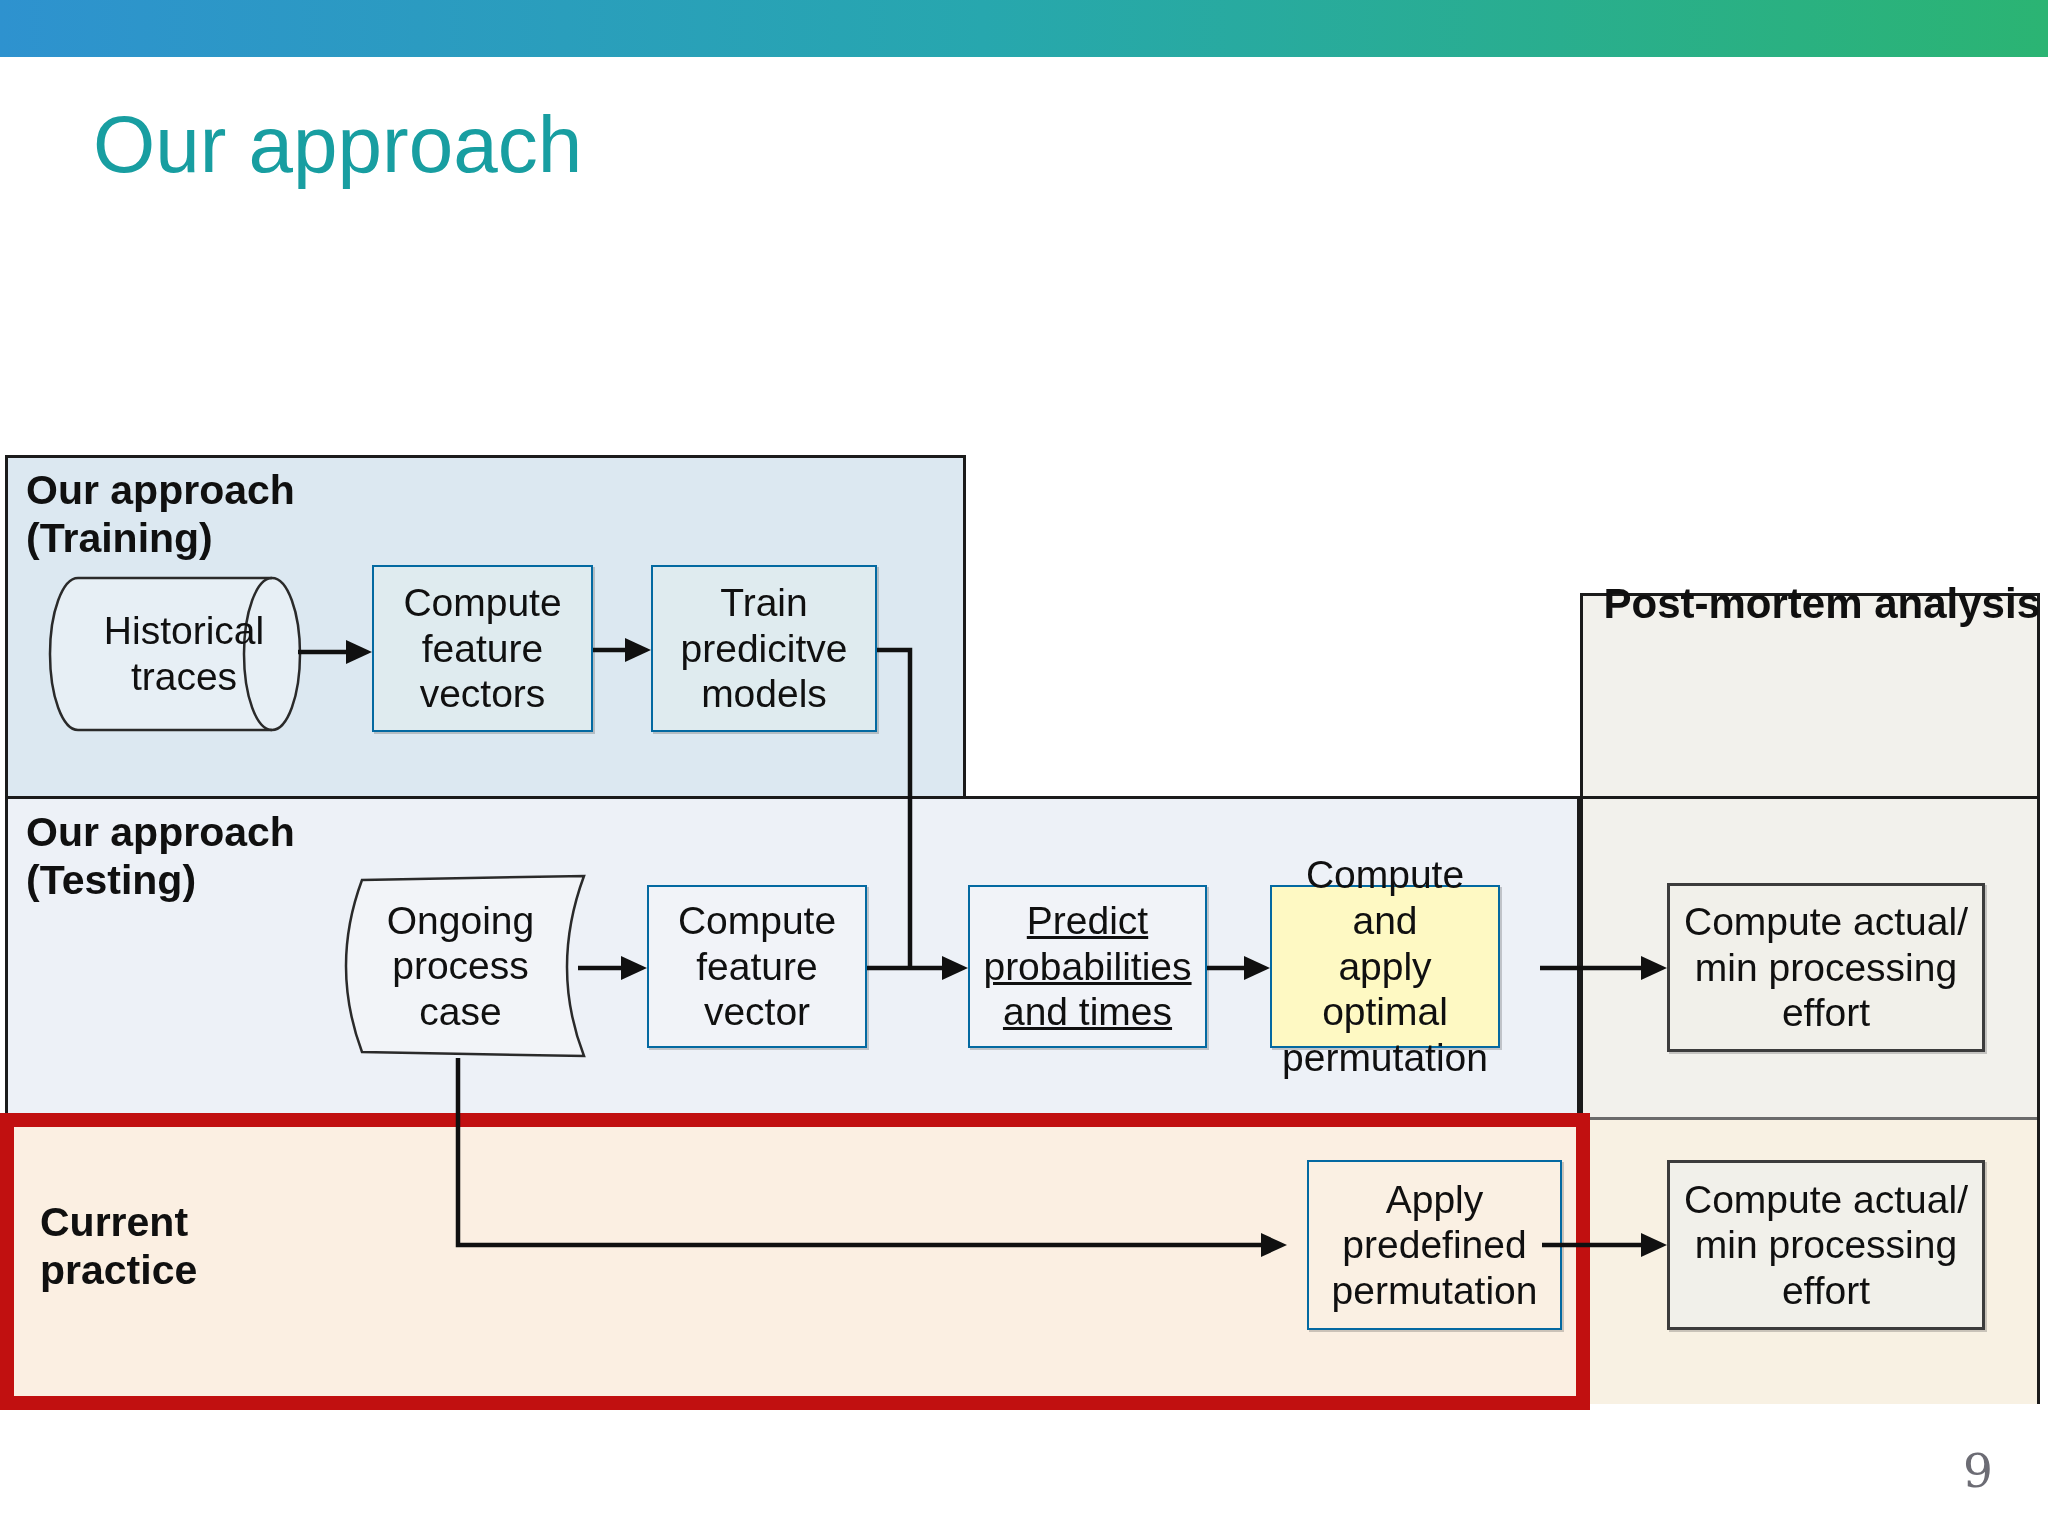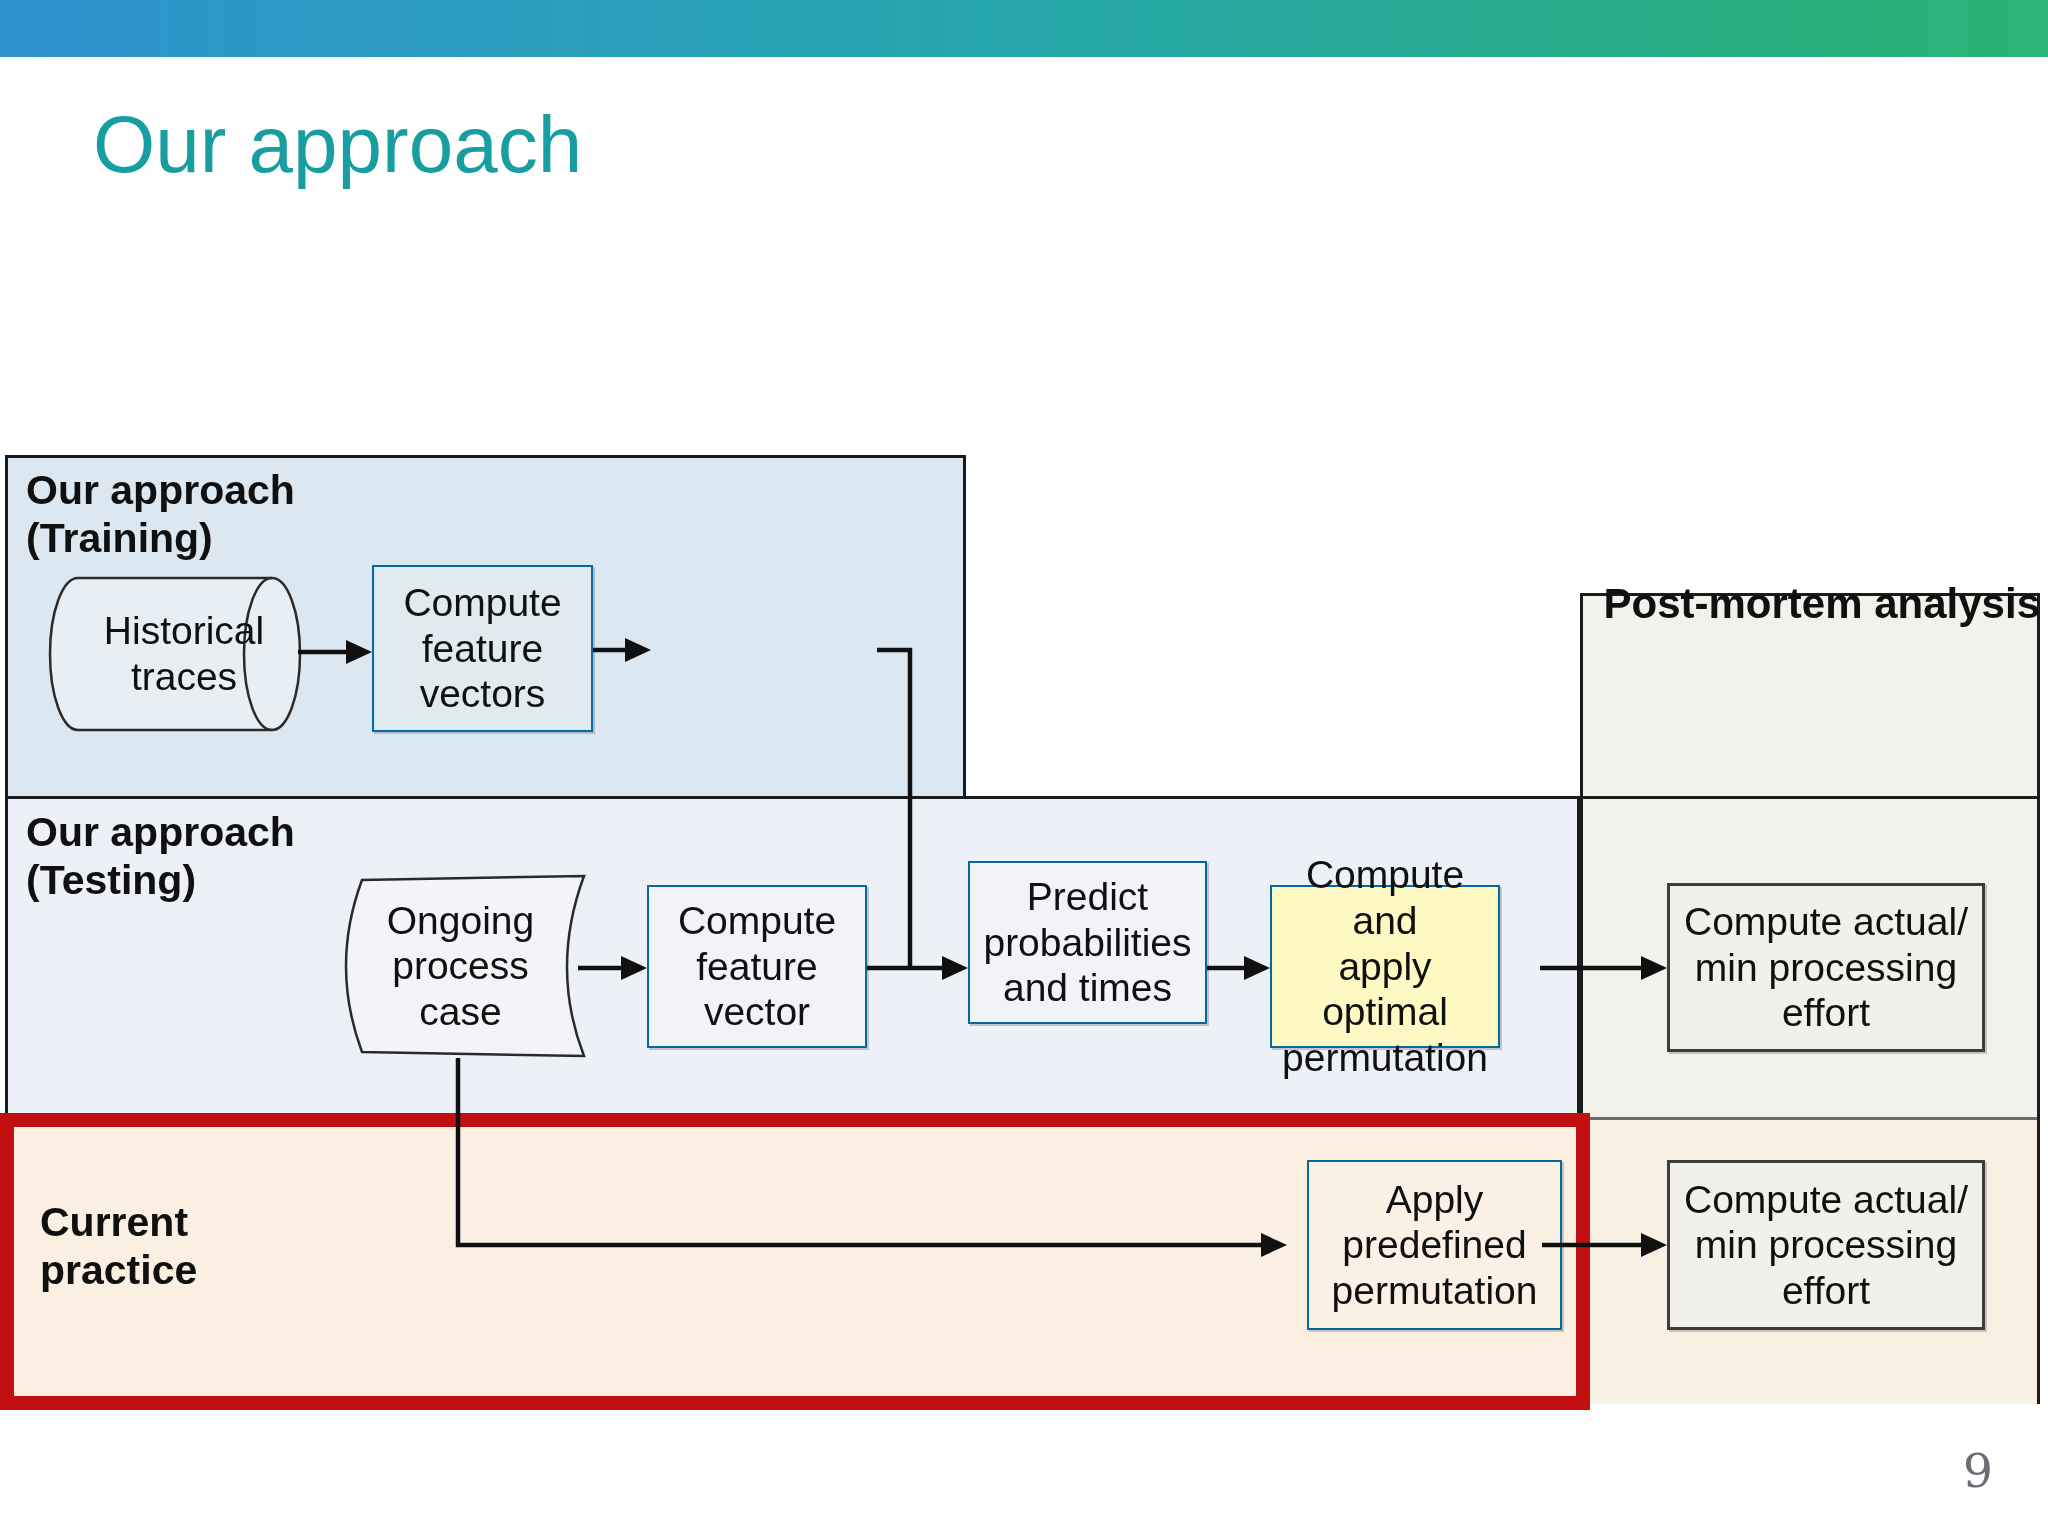--- a/index.html
+++ b/index.html
@@ -54,21 +54,21 @@
   
   .node{
     position:absolute;box-sizing:border-box;
     display:flex;align-items:center;justify-content:center;
     text-align:center;font-size:39px;line-height:1.17;color:#101010;
     border:2px solid #0369a1;box-shadow:2px 2px 0 rgba(60,60,60,0.25);
   }
   #cfv-train{left:372px;top:565px;width:221px;height:167px;background:#DFEBEF;}
   #tpm{left:651px;top:565px;width:226px;height:167px;background:#DFEBEF;}
   #cfv-test{left:647px;top:885px;width:220px;height:163px;background:#F1F3F8;}
-  #predict{left:968px;top:861px;width:239px;height:163px;background:#F1F3F8;}
+  #predict{left:968px;top:885px;width:239px;height:163px;background:#F1F3F8;text-decoration:underline;}
   #comp-apply{left:1270px;top:885px;width:230px;height:163px;background:#fef9c3;}
   #apply-predef{left:1287px;top:1160px;width:255px;height:170px;background:#FAF0E3;margin-left:20px;}
   #pm-effort-top{left:1667px;top:883px;width:318px;height:169px;background:#F1F0EA;border:3px solid #3c3c3c;}
   #pm-effort-bottom{left:1667px;top:1160px;width:318px;height:170px;background:#F1F0EA;border:3px solid #3c3c3c;}
 
   
   .shape{position:absolute;}
   .shape-label{
     position:absolute;width:100%;height:100%;left:0;top:0;
     display:flex;align-items:center;justify-content:center;
@@ -125,20 +125,23 @@
       <path d="M 34,8 L 256,4 Q 222,96 256,184 L 34,180 Q 2,94 34,8 Z" fill="#F2F4F8" stroke="#2a2a2a" stroke-width="2.5"></path>
     </svg>
     <div class="shape-label prelines">Ongoing
 process
 case</div>
   </div>
 
   <div id="cfv-train" class="node prelines">Compute
 feature
 vectors</div>
+  <div id="tpm" class="node prelines">Train
+predicitve
+models</div>
   <div id="cfv-test" class="node prelines">Compute
 feature
 vector</div>
   <div id="predict" class="node prelines">Predict
 probabilities
 and times</div>
   <div id="comp-apply" class="node prelines">Compute and
 apply optimal
 permutation</div>
   <div id="apply-predef" class="node prelines">Apply

